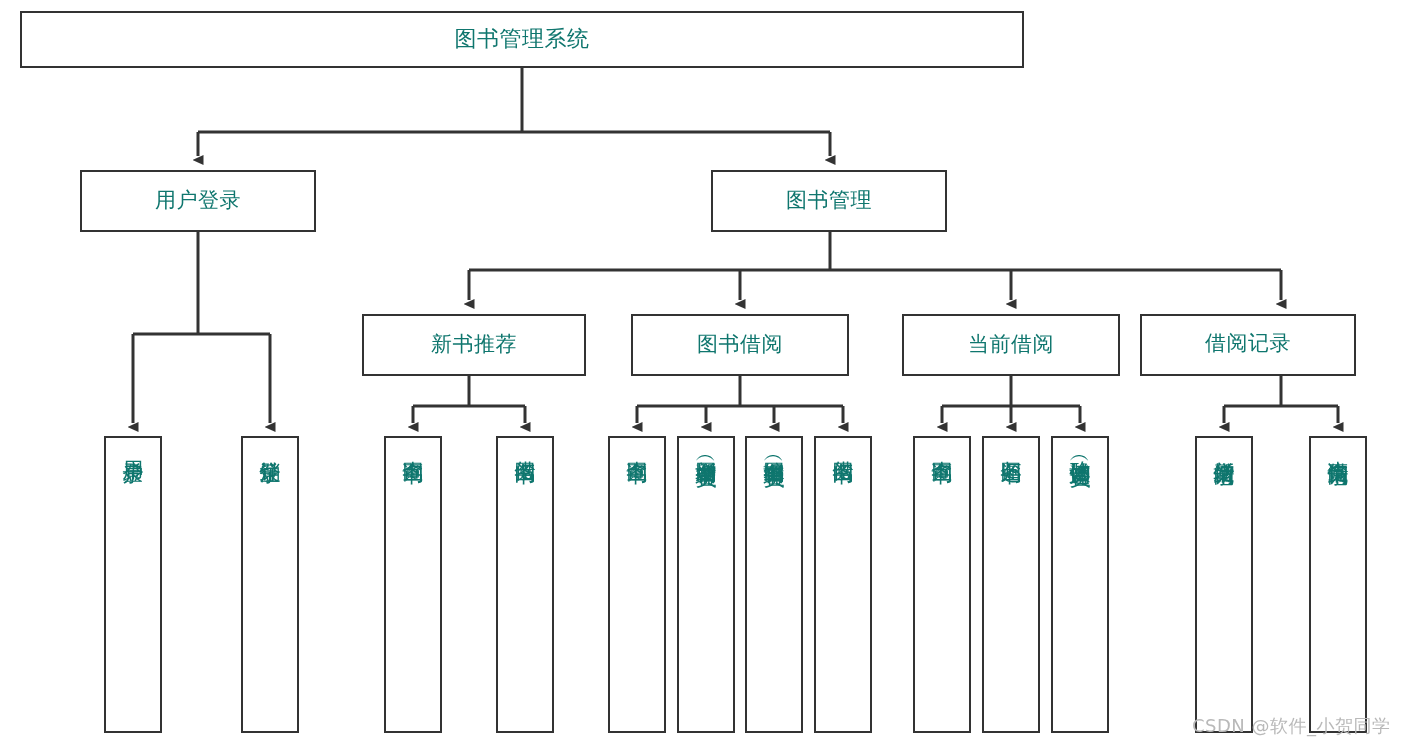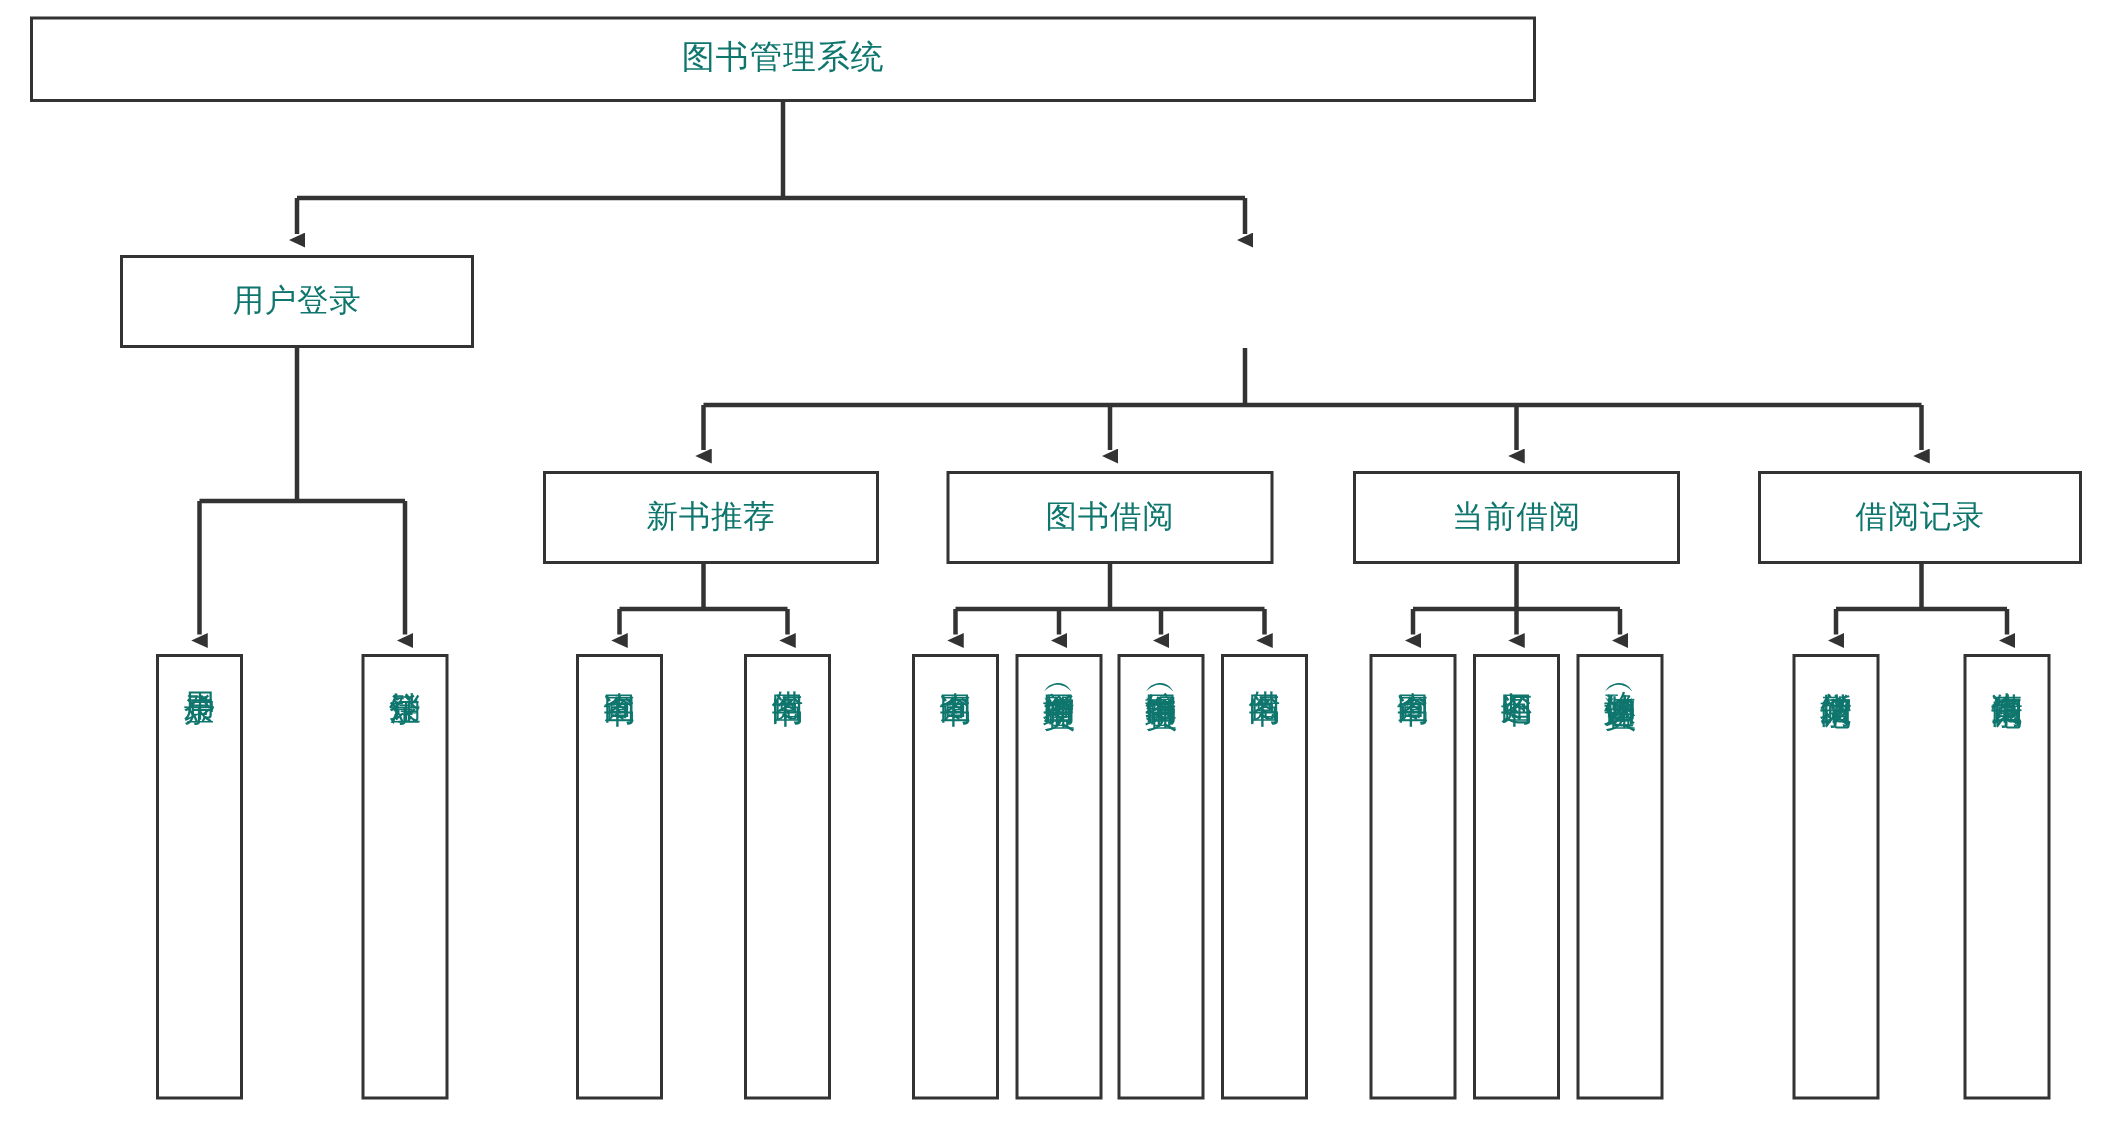--- a/index.html
+++ b/index.html
@@ -124,31 +124,34 @@
     </g>
   </svg>
 
   <div class="node root horizontal" style="left:20px; top:11px; width:1004px; height:57px;">
     <span class="node-label">图书管理系统</span>
   </div>
 
   <div class="node horizontal" style="left:80px; top:170px; width:236px; height:62px;">
     <span class="node-label">用户登录</span>
   </div>
+  <div class="node horizontal" style="left:711px; top:170px; width:236px; height:62px;">
+    <span class="node-label">图书管理</span>
+  </div>
 
   <div class="node horizontal" style="left:362px; top:314px; width:224px; height:62px;">
     <span class="node-label">新书推荐</span>
   </div>
   <div class="node horizontal" style="left:902px; top:314px; width:218px; height:62px;">
     <span class="node-label">当前借阅</span>
   </div>
   <div class="node horizontal" style="left:631px; top:314px; width:218px; height:62px;">
     <span class="node-label">图书借阅</span>
   </div>
-  <div class="node horizontal" style="left:1172px; top:314px; width:216px; height:62px;">
+  <div class="node horizontal" style="left:1140px; top:314px; width:216px; height:62px;font-family:Liberation Mono, monospace;">
     <span class="node-label">借阅记录</span>
   </div>
 
   <div class="node vertical" style="left:104px; top:436px; width:58px; height:297px;">
     <span class="node-label">用户登录</span>
   </div>
   <div class="node vertical" style="left:241px; top:436px; width:58px; height:297px;">
     <span class="node-label">注销登录</span>
   </div>
 
@@ -182,14 +185,15 @@
     <span class="node-label">确认归还（管理员）</span>
   </div>
 
   <div class="node vertical" style="left:1195px; top:436px; width:58px; height:297px;">
     <span class="node-label">新增借阅记录</span>
   </div>
   <div class="node vertical" style="left:1309px; top:436px; width:58px; height:297px;">
     <span class="node-label">查询借阅记录</span>
   </div>
 
+  <div class="watermark" style="left:1192px; top:714px;">CSDN @软件_小贺同学</div>
 
 </div>
 
 </body></html>

